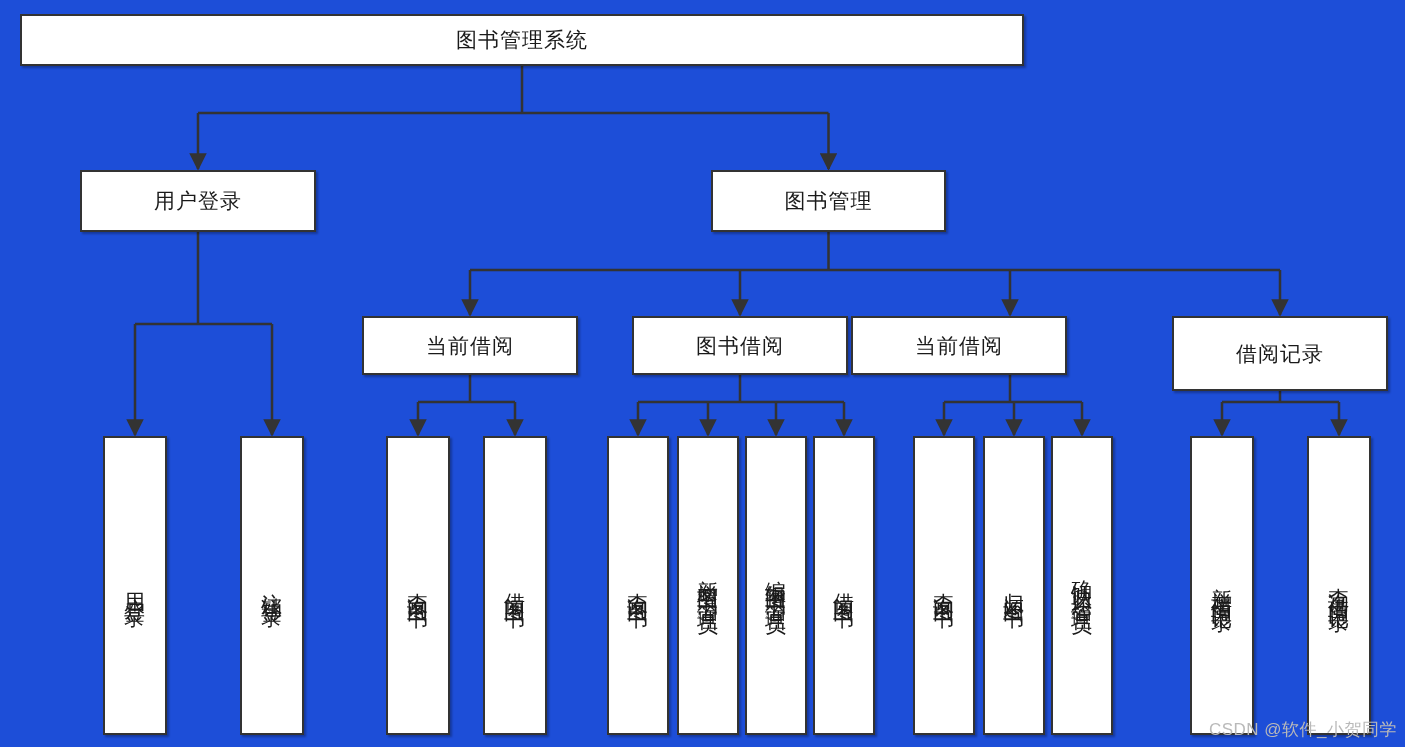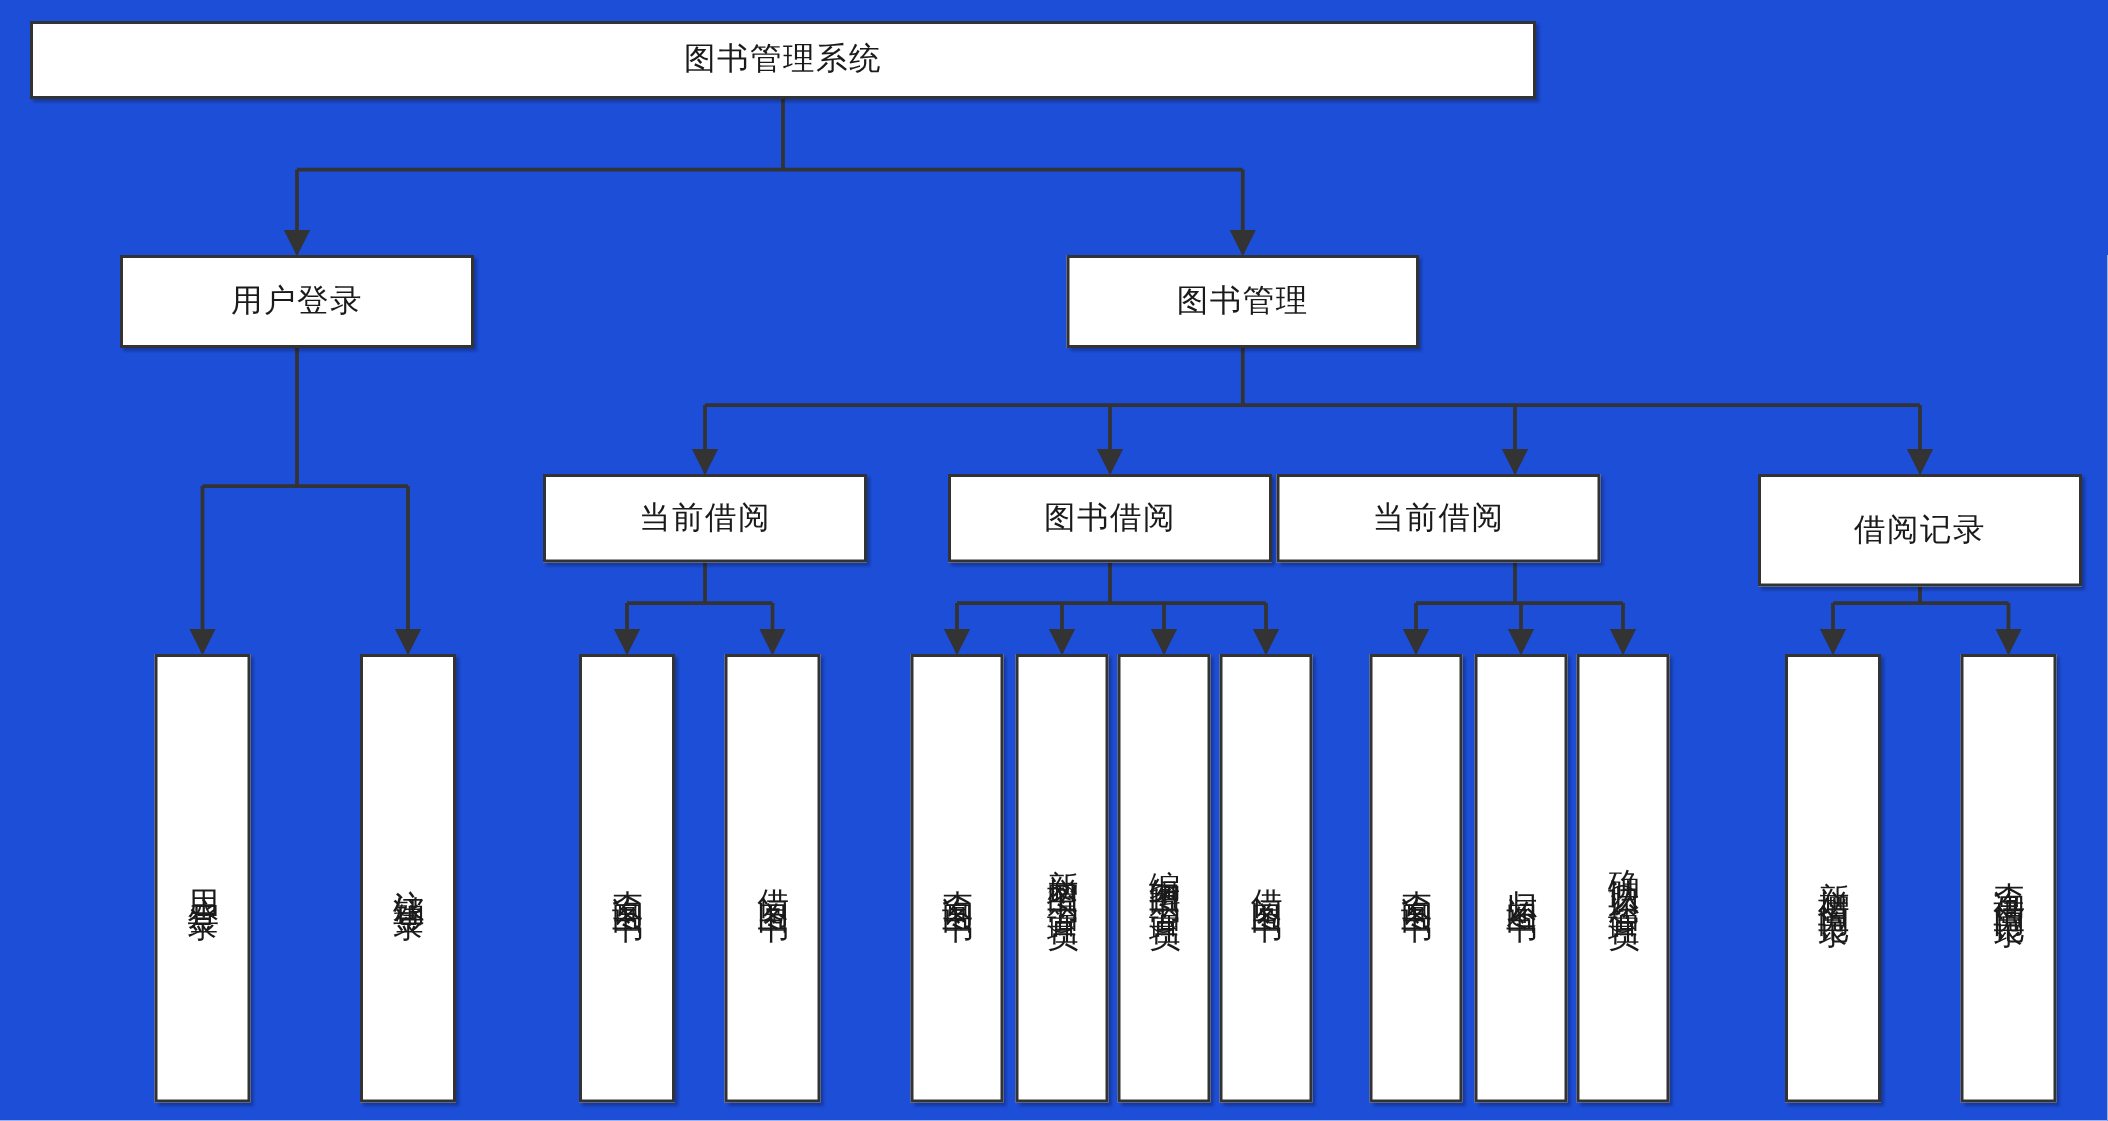--- a/index.html
+++ b/index.html
@@ -190,13 +190,14 @@
     </div>
 
   <div class="node vert" style="left: 1190px; top: 436px; width: 64px; height: 299px;">
       <span class="lbl">新增借阅记录</span>
     </div>
 
   <div class="node vert" style="left: 1307px; top: 436px; width: 64px; height: 299px;">
       <span class="lbl">查询借阅记录</span>
     </div>
 
+  <div class="watermark">CSDN @软件_小贺同学</div>
 </div>
 
 </body></html>

